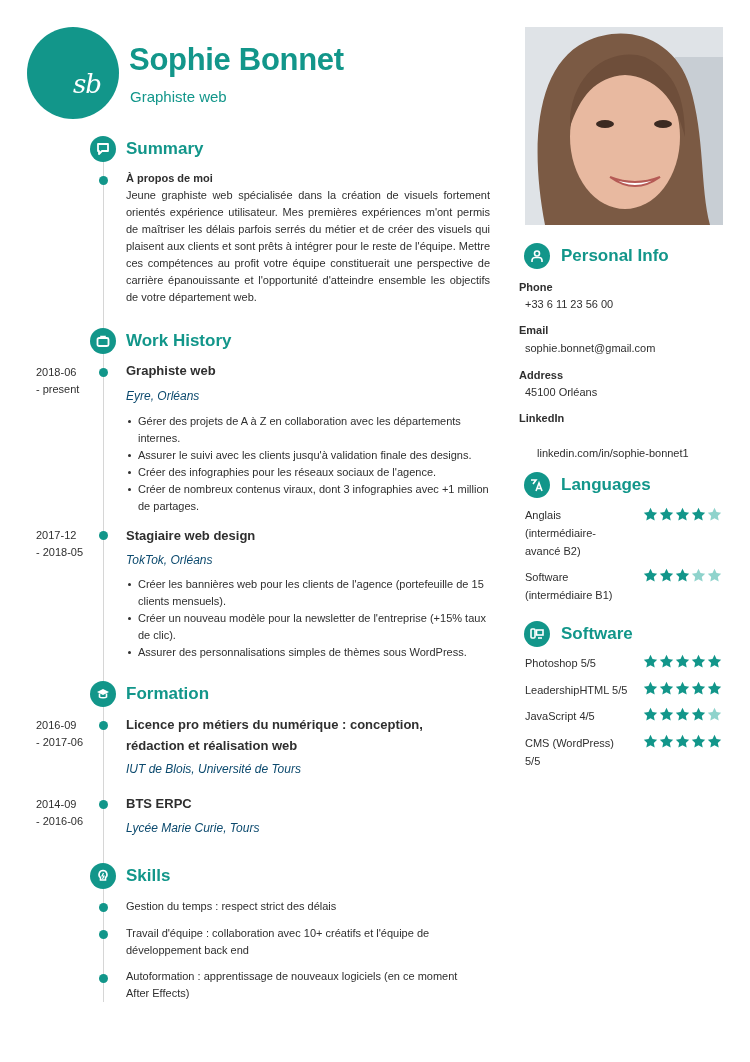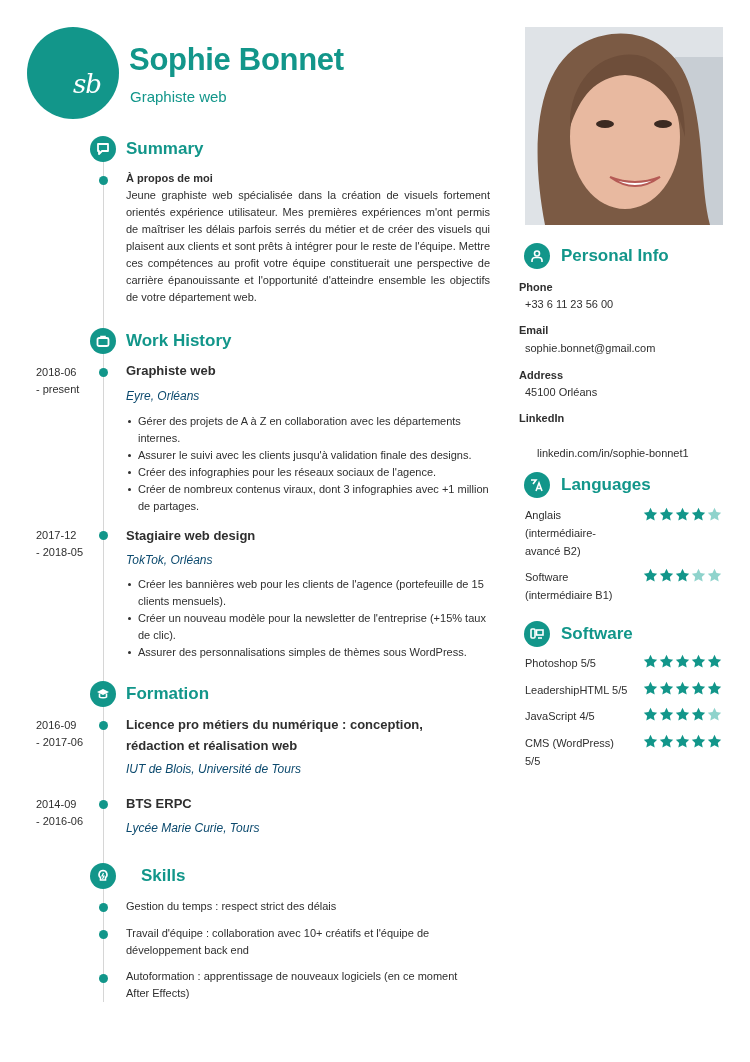--- a/index.html
+++ b/index.html
@@ -113,21 +113,21 @@
 <div class="dot" style="left:99px; top:800px;"></div>
 <div class="job-title" style="top:794px;">BTS ERPC</div>
 <div class="company" style="top:821px;">Lycée Marie Curie, Tours</div>
 
 <div class="section-icon" style="left:90px; top:863px;">
   <svg width="14" height="14" viewBox="0 0 14 14">
       <path d="M7 1.5a4 4 0 0 0-2.5 7.1V11h5V8.6A4 4 0 0 0 7 1.5z" fill="none" stroke="#fff" stroke-width="1.6"></path>
       <path d="M7.5 4L6 7h2l-1.5 3" fill="none" stroke="#fff" stroke-width="1.2"></path>
     </svg>
 </div>
-<div class="section-title" style="left:141px; top:866px;">Skills</div>
+<div class="section-title" style="left:126px; top:866px;">Skills</div>
 
 <div class="dot" style="left:99px; top:903px;"></div>
 <div class="text" style="left:126px; top:898px; width:365px;">Gestion du temps : respect strict des délais</div>
 <div class="dot" style="left:99px; top:930px;"></div>
 <div class="text" style="left:126px; top:925px; width:330px;">Travail d'équipe : collaboration avec 10+ créatifs et l'équipe de développement back end</div>
 <div class="dot" style="left:99px; top:974px;"></div>
 <div class="text" style="left:126px; top:968px; width:355px;">Autoformation : apprentissage de nouveaux logiciels (en ce moment After Effects)</div>
 
 <div class="photo">
   <svg width="198" height="198" viewBox="0 0 198 198">

